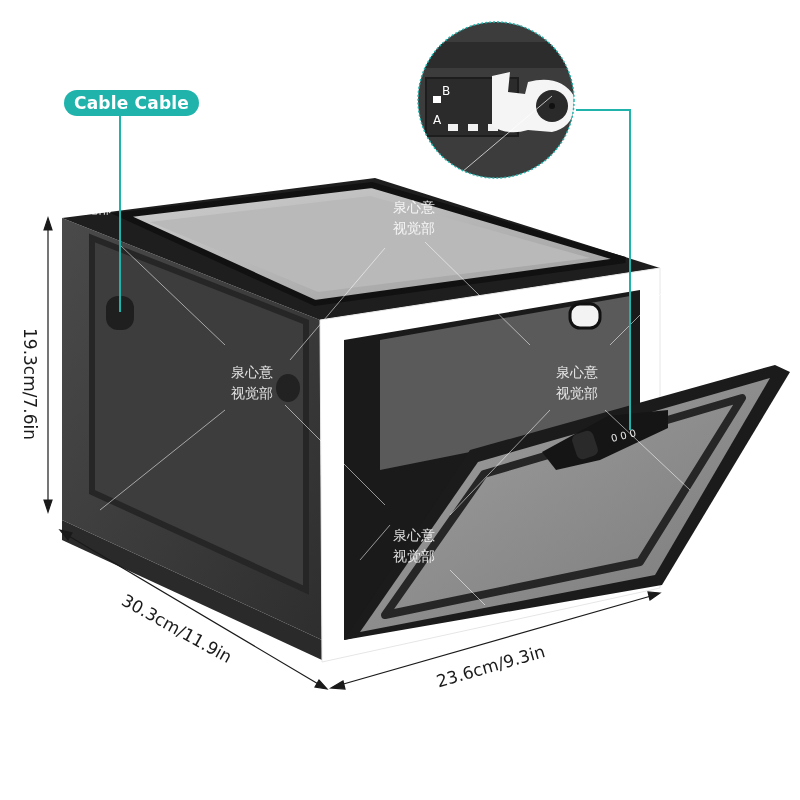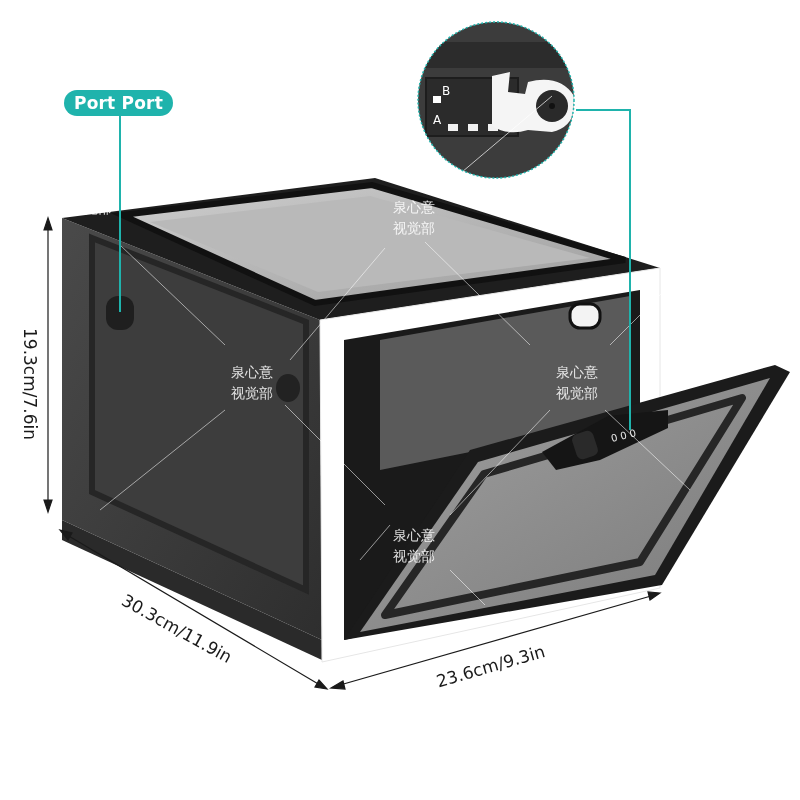--- a/index.html
+++ b/index.html
@@ -123,21 +123,21 @@
         <line x1="552" y1="96" x2="462" y2="172" stroke="rgba(255,255,255,0.7)" stroke-width="1"></line>
         <text x="442" y="95" font-size="12" fill="#ffffff" font-family="DejaVu Sans, sans-serif">B</text>
         <text x="433" y="124" font-size="12" fill="#ffffff" font-family="DejaVu Sans, sans-serif">A</text>
       </g>
       <circle cx="496" cy="100" r="78" fill="none" stroke="#1fb3ac" stroke-width="1.5" stroke-dasharray="2 2"></circle>
     </g>
 
     <polyline points="576,110 630,110 630,430" fill="none" stroke="#1fb3ac" stroke-width="2"></polyline>
   </svg>
 
-  <div class="callout-pill">Port Port</div>
+  <div class="callout-pill">Cable Cable</div>
 
   <div class="dim-label dim-height">19.3cm/7.6in</div>
   <div class="dim-label dim-depth">30.3cm/11.9in</div>
   <div class="dim-label dim-width">23.6cm/9.3in</div>
 
   <div class="wm" style="left:393px; top:197px;">
     <div>泉心意</div>
     <div>视觉部</div>
   </div>
   <div class="wm" style="left:231px; top:362px;">

